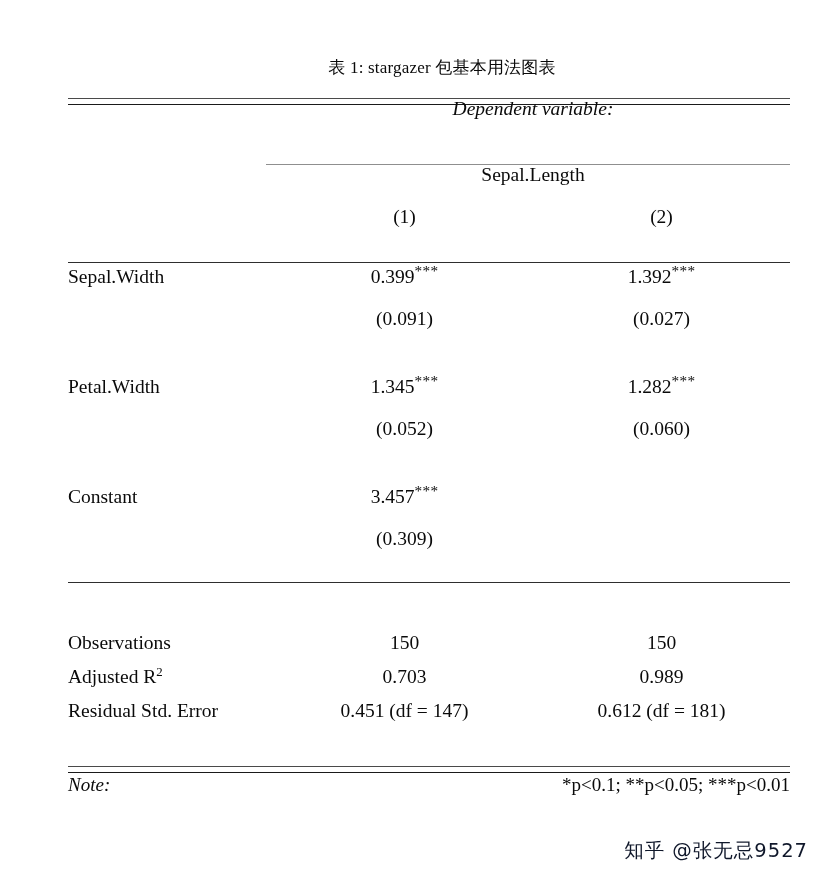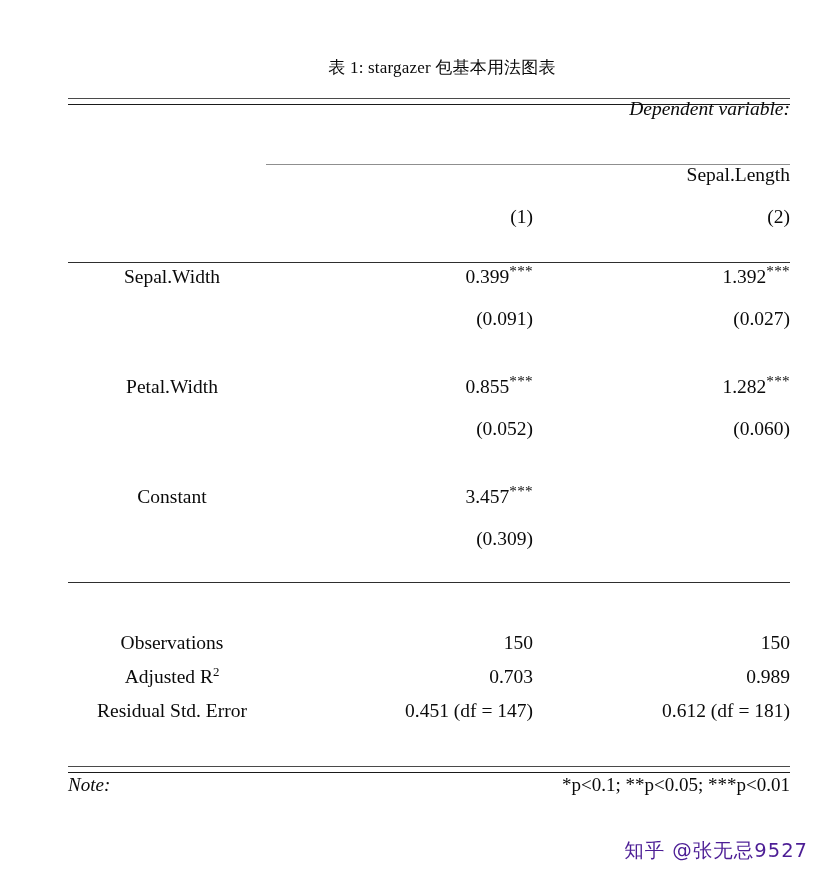--- a/index.html
+++ b/index.html
@@ -53,25 +53,25 @@
   table.stargazer td {
     padding: 0;
     vertical-align: baseline;
   }
 
   col.c-label { width: 208px; }
   col.c-one   { width: 257px; }
   col.c-two   { width: 257px; }
 
   .lbl {
+    text-align: left;
+    white-space: nowrap;
+  }
+  .num {
     text-align: center;
-    white-space: nowrap;
-  }
-  .num {
-    text-align: right;
     white-space: nowrap;
   }
 
   
   .r-h1 td { height: 44px; }
   .r-dep td { height: 22px; }
   .r-coef td { height: 42px; }
   .r-se td { height: 42px; }
   .r-spacer td { height: 26px; }
   .r-stat td { height: 34px; }
@@ -126,21 +126,21 @@
     white-space: nowrap;
     font-size: 19px;
   }
 
   
   .watermark {
     position: absolute;
     right: 24px;
     bottom: 14px;
     font-size: 19.5px;
-    color: #4c1d95;
+    color: #0f172a;
     font-family: "DejaVu Sans", "Liberation Sans", sans-serif;
     letter-spacing: 1px;
     white-space: nowrap;
     user-select: none;
   }
 </style>
 </head>
 <body>
 
 <div class="page">
@@ -198,21 +198,21 @@
           <td class="num">(0.027)</td>
         </tr>
 
         <tr class="r-spacer">
           <td colspan="3"></td>
         </tr>
 
         <tr class="r-coef">
           <td class="lbl">Petal.Width</td>
           <td class="num">
-            <span>0.855</span><span class="stars">***</span>
+            <span>1.345</span><span class="stars">***</span>
           </td>
           <td class="num">
             <span>1.282</span><span class="stars">***</span>
           </td>
         </tr>
         <tr class="r-se">
           <td></td>
           <td class="num">(0.052)</td>
           <td class="num">(0.060)</td>
         </tr>

